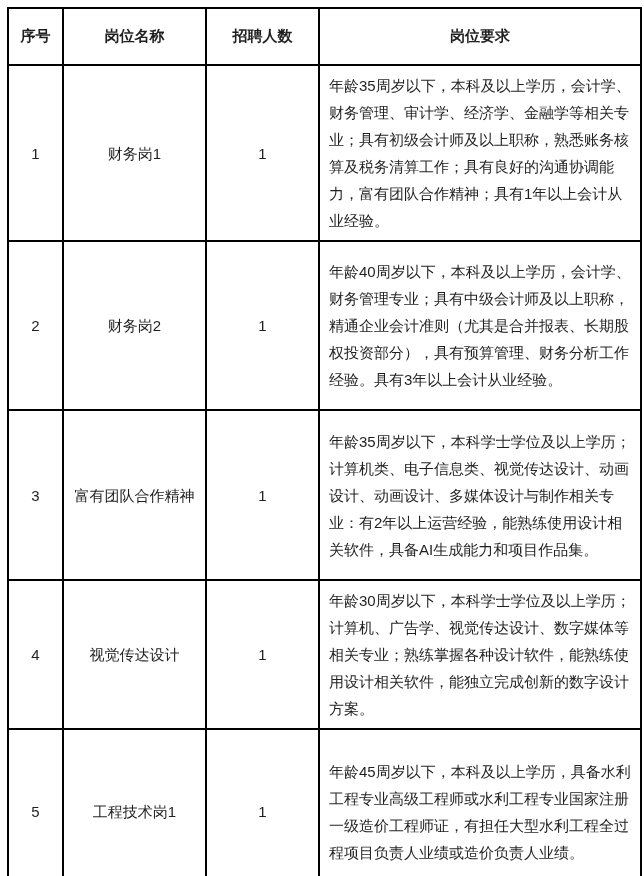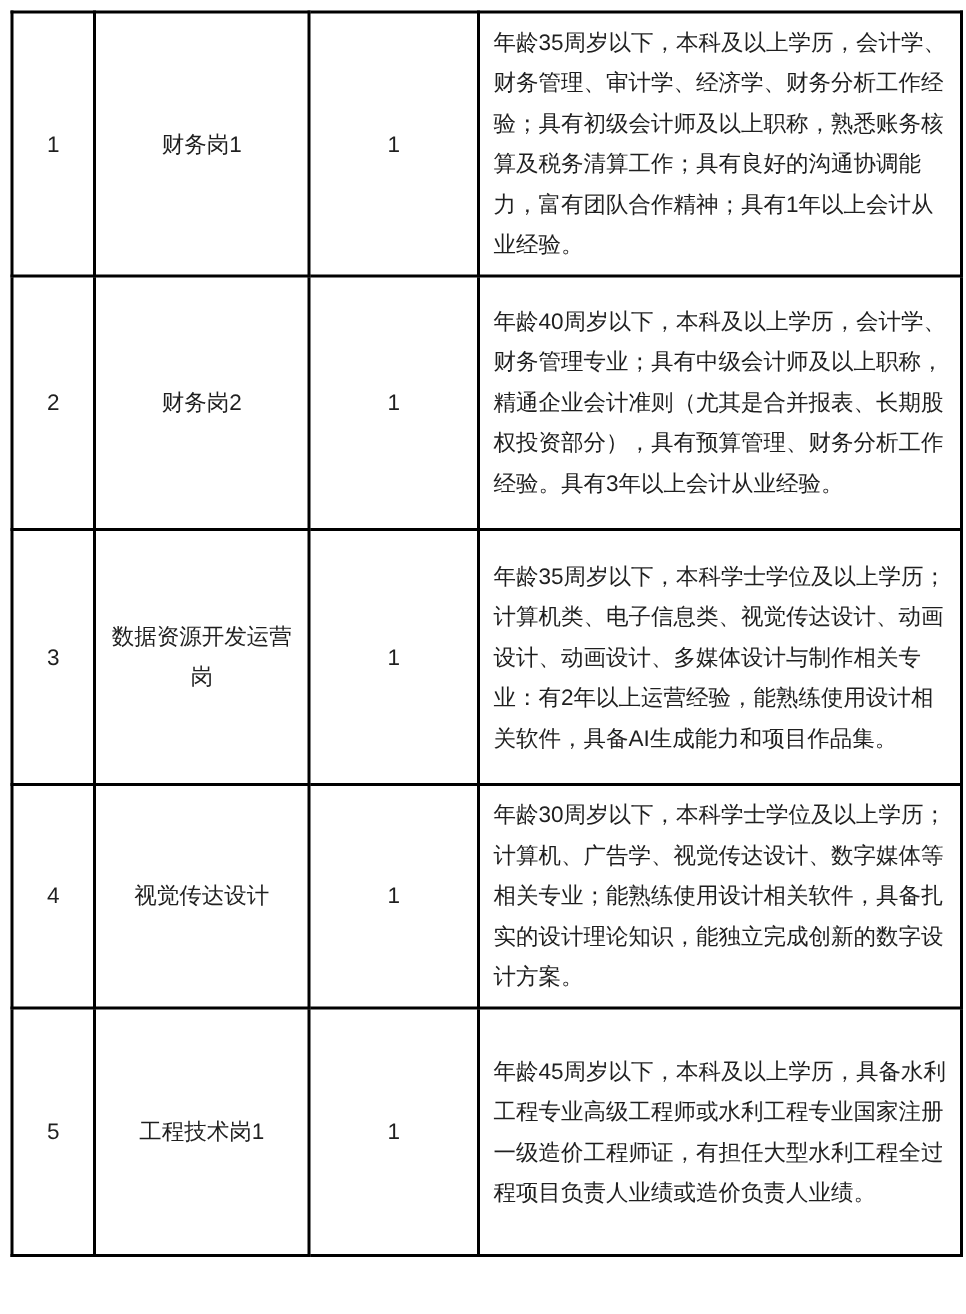--- a/index.html
+++ b/index.html
@@ -65,47 +65,53 @@
 
 <div class="page">
   <table class="job-table">
     <colgroup>
       <col class="c-no">
       <col class="c-name">
       <col class="c-count">
       <col class="c-req">
     </colgroup>
     <tbody>
+      <tr class="header-row">
+        <th>序号</th>
+        <th>岗位名称</th>
+        <th>招聘人数</th>
+        <th>岗位要求</th>
+      </tr>
 
       <tr class="r1">
         <td class="cell-center">1</td>
         <td class="cell-center">财务岗1</td>
         <td class="cell-center">1</td>
-        <td class="cell-req">年龄35周岁以下，本科及以上学历，会计学、财务管理、审计学、经济学、财务分析工作经验；具有初级会计师及以上职称，熟悉账务核算及税务清算工作；具有良好的沟通协调能力，富有团队合作精神；具有1年以上会计从业经验。</td>
+        <td class="cell-req">年龄35周岁以下，本科及以上学历，会计学、财务管理、审计学、经济学、金融学等相关专业；具有初级会计师及以上职称，熟悉账务核算及税务清算工作；具有良好的沟通协调能力，富有团队合作精神；具有1年以上会计从业经验。</td>
       </tr>
 
       <tr class="r2">
         <td class="cell-center">2</td>
         <td class="cell-center">财务岗2</td>
         <td class="cell-center">1</td>
         <td class="cell-req">年龄40周岁以下，本科及以上学历，会计学、财务管理专业；具有中级会计师及以上职称，精通企业会计准则（尤其是合并报表、长期股权投资部分），具有预算管理、财务分析工作经验。具有3年以上会计从业经验。</td>
       </tr>
 
       <tr class="r3">
         <td class="cell-center">3</td>
-        <td class="cell-center">数据资源开发运营岗</td>
+        <td class="cell-center">富有团队合作精神</td>
         <td class="cell-center">1</td>
         <td class="cell-req">年龄35周岁以下，本科学士学位及以上学历；计算机类、电子信息类、视觉传达设计、动画设计、动画设计、多媒体设计与制作相关专业：有2年以上运营经验，能熟练使用设计相关软件，具备AI生成能力和项目作品集。</td>
       </tr>
 
       <tr class="r4">
         <td class="cell-center">4</td>
         <td class="cell-center">视觉传达设计</td>
         <td class="cell-center">1</td>
-        <td class="cell-req">年龄30周岁以下，本科学士学位及以上学历；计算机、广告学、视觉传达设计、数字媒体等相关专业；能熟练使用设计相关软件，具备扎实的设计理论知识，能独立完成创新的数字设计方案。</td>
+        <td class="cell-req">年龄30周岁以下，本科学士学位及以上学历；计算机、广告学、视觉传达设计、数字媒体等相关专业；熟练掌握各种设计软件，能熟练使用设计相关软件，能独立完成创新的数字设计方案。</td>
       </tr>
 
       <tr class="r5">
         <td class="cell-center">5</td>
         <td class="cell-center">工程技术岗1</td>
         <td class="cell-center">1</td>
         <td class="cell-req">年龄45周岁以下，本科及以上学历，具备水利工程专业高级工程师或水利工程专业国家注册一级造价工程师证，有担任大型水利工程全过程项目负责人业绩或造价负责人业绩。</td>
       </tr>
 
     </tbody>

